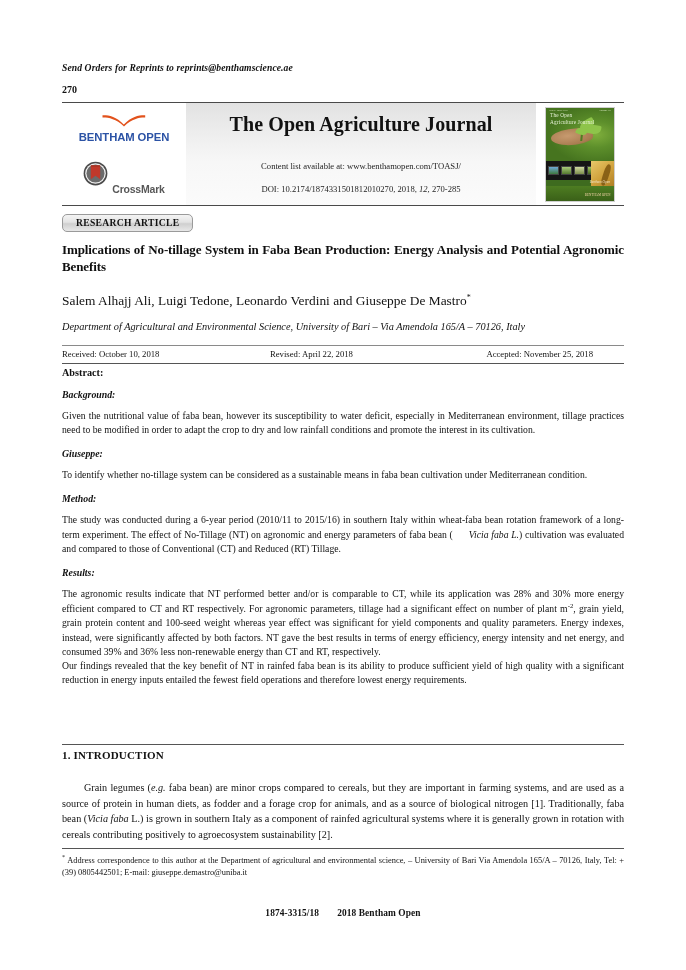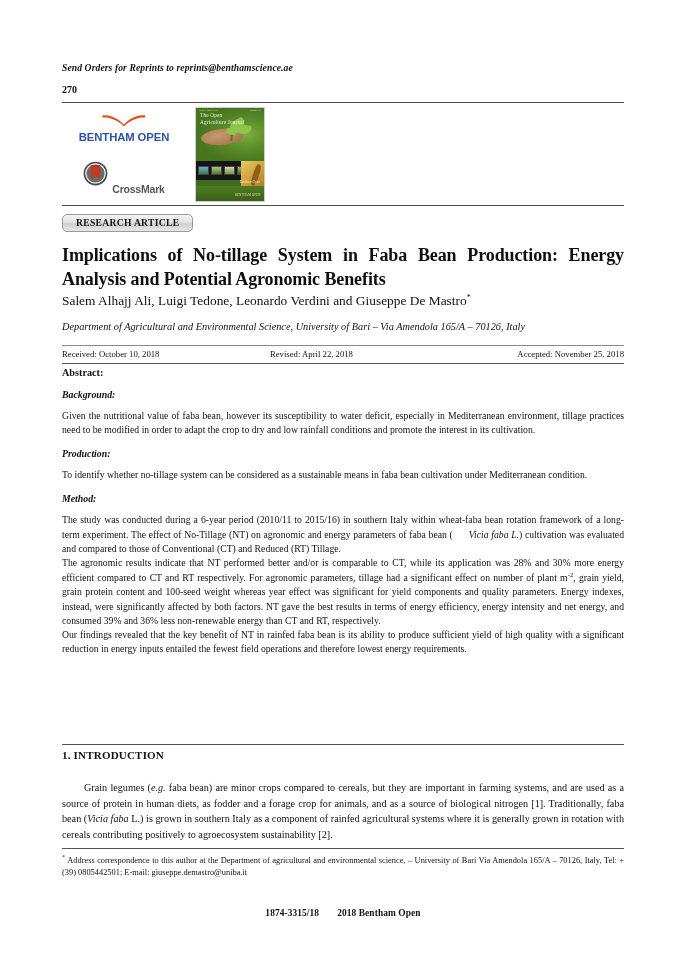--- a/index.html
+++ b/index.html
@@ -208,21 +208,21 @@
     font-weight: bold;
     font-size: 9.6px;
     letter-spacing: 0.3px;
     color: #111;
   }
 
   
   .title {
     position: absolute; left: 62px; top: 232px; width: 562px;
     font-weight: bold;
-    font-size: 18px;
+    font-size: 13px;
     line-height: 1.32;
     color: #0f0f0f;
     text-align: justify;
     text-align-last: left;
     letter-spacing: -0.1px;
   }
 
   .authors {
     position: absolute; left: 62px; top: 293px; width: 562px;
     font-size: 13.4px;
@@ -242,21 +242,21 @@
     position: absolute; left: 62px; top: 345px; width: 562px;
     border-top: 1px solid #8a8a8a;
     border-bottom: 1.6px solid #555;
     padding: 3px 0 3.5px 0;
     display: flex;
     font-size: 8.7px;
     color: #111;
   }
   .dates .d1 { flex: 0 0 37%; text-align: left; }
   .dates .d2 { flex: 0 0 33%; text-align: left; }
-  .dates .d3 { flex: 1 1 auto; text-align: right; }
+  .dates .d3 { flex: 1 1 auto; text-align: center; }
 
   
   .abstract {
     position: absolute; left: 62px; top: 367px; width: 562px;
   }
   .abs-head {
     font-weight: bold;
     font-size: 10.2px;
     margin: 0 0 9px 0;
     color: #111;
@@ -357,20 +357,25 @@
           <circle cx="20" cy="20" r="16.5" fill="#f2f2f2"></circle>
           <circle cx="20" cy="20" r="14.5" fill="#6b6b6b"></circle>
           <path d="M12.5 7 L27.5 7 L27.5 29 L20 23.5 L12.5 29 Z" fill="#c0392b"></path>
           <path d="M12.5 7 L27.5 7 L27.5 9 L12.5 9 Z" fill="#a7311f"></path>
         </svg>
         <span class="crossmark-word">CrossMark</span>
       </div>
 
     </div>
 
+    <div class="mh-center">
+      <div class="journal-title">The Open Agriculture Journal</div>
+      <div class="content-list">Content list available at: www.benthamopen.com/TOASJ/</div>
+      <div class="doi-line"><span>DOI: 10.2174/1874331501812010270, 2018, </span><i>12</i><span>, 270-285</span></div>
+    </div>
 
     <div class="mh-right">
       <div class="cover">
         <div class="cover-top">
           <div class="cover-hdr">
             <span>ISSN: 1874-3315</span>
             <span>Volume 12</span>
           </div>
           <div class="cover-hand"></div>
           <div class="cover-stem"></div>
@@ -412,26 +417,27 @@
     <span class="d2">Revised: April 22, 2018</span>
     <span class="d3">Accepted: November 25, 2018</span>
   </div>
 
   <div class="abstract">
     <div class="abs-head">Abstract:</div>
 
     <div class="abs-sub">Background:</div>
     <p class="abs-p">Given the nutritional value of faba bean, however its susceptibility to water deficit, especially in Mediterranean environment, tillage practices need to be modified in order to adapt the crop to dry and low rainfall conditions and promote the interest in its cultivation.</p>
 
-    <div class="abs-sub">Production:</div>
+    <div class="abs-sub">Giuseppe:</div>
     <p class="abs-p">To identify whether no-tillage system can be considered as a sustainable means in faba bean cultivation under Mediterranean condition.</p>
 
     <div class="abs-sub">Method:</div>
     <p class="abs-p"><span>The study was conducted during a 6-year period (2010/11 to 2015/16) in southern Italy within wheat-faba bean rotation framework of a long-term experiment. The effect of No-Tillage (NT) on agronomic and energy parameters of faba bean (</span><i>Vicia faba L.</i><span>) cultivation was evaluated and compared to those of Conventional (CT) and Reduced (RT) Tillage.</span></p>
 
+    <div class="abs-sub">Results:</div>
     <p class="abs-p"><span>The agronomic results indicate that NT performed better and/or is comparable to CT, while its application was 28% and 30% more energy efficient compared to CT and RT respectively. For agronomic parameters, tillage had a significant effect on number of plant m</span><sup>-2</sup><span>, grain yield, grain protein content and 100-seed weight whereas year effect was significant for yield components and quality parameters. Energy indexes, instead, were significantly affected by both factors. NT gave the best results in terms of energy efficiency, energy intensity and net energy, and consumed 39% and 36% less non-renewable energy than CT and RT, respectively.</span></p>
 
     <p class="abs-p">Our findings revealed that the key benefit of NT in rainfed faba bean is its ability to produce sufficient yield of high quality with a significant reduction in energy inputs entailed the fewest field operations and therefore lowest energy requirements.</p>
 
   </div>
 
   <div class="sec-rule"></div>
   <div class="sec-head">1. INTRODUCTION</div>
   <p class="intro-p"><span>Grain legumes (</span><i>e.g.</i><span> faba bean) are minor crops compared to cereals, but they are important in farming systems, and are used as a source of protein in human diets, as fodder and a forage crop for animals, and as a source of biological nitrogen [1]. Traditionally, faba bean (</span><i>Vicia faba</i><span> L.) is grown in southern Italy as a component of rainfed agricultural systems where it is generally grown in rotation with cereals contributing positively to agroecosystem sustainability [2].</span></p>
 

